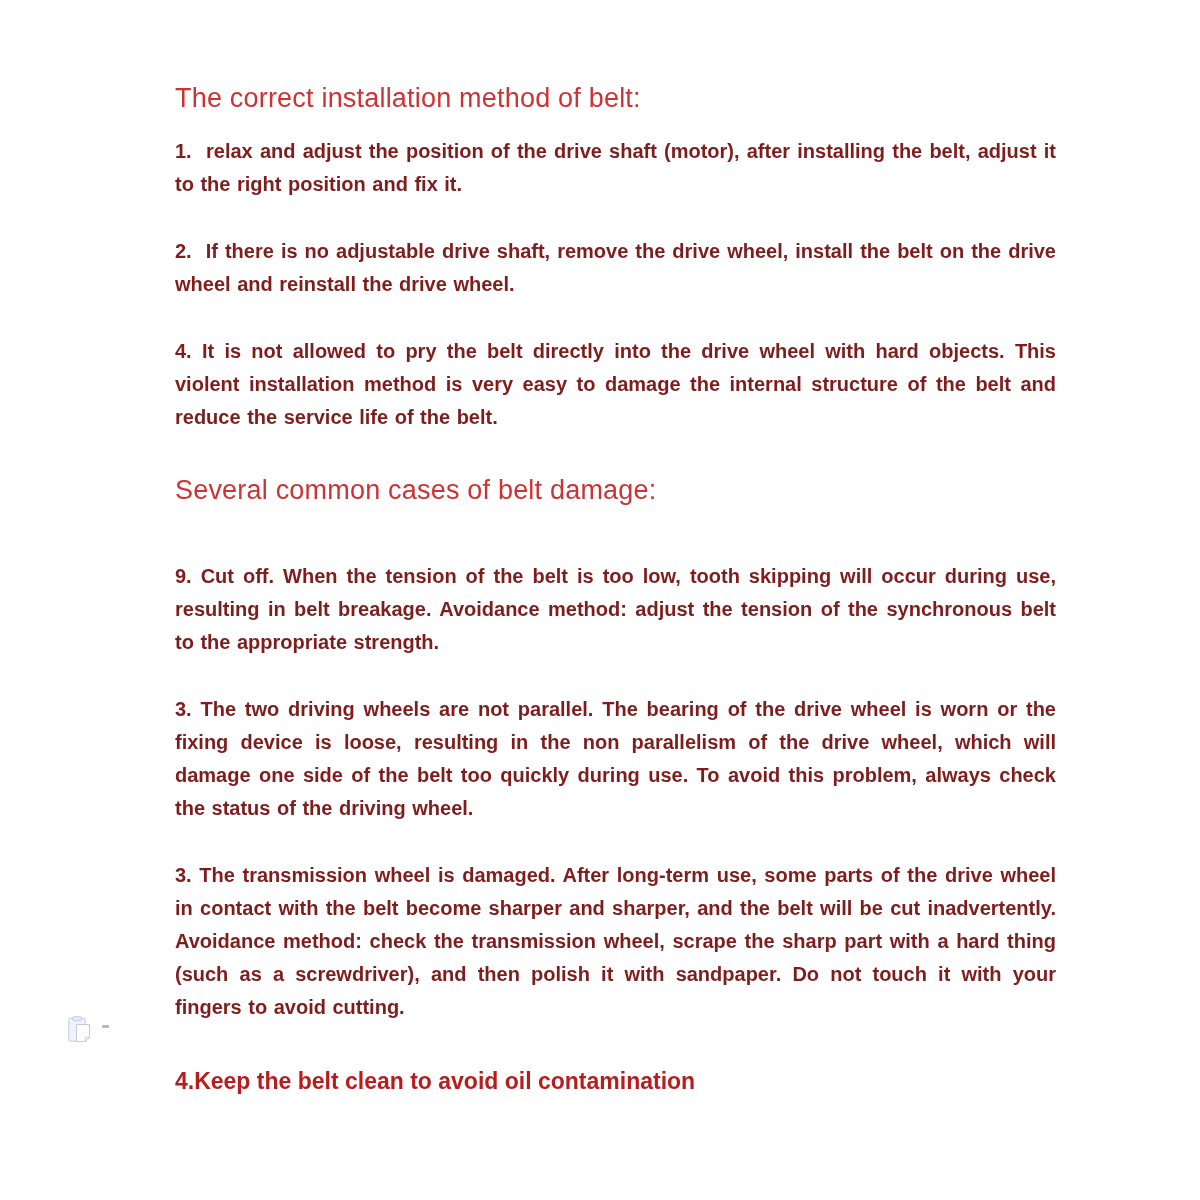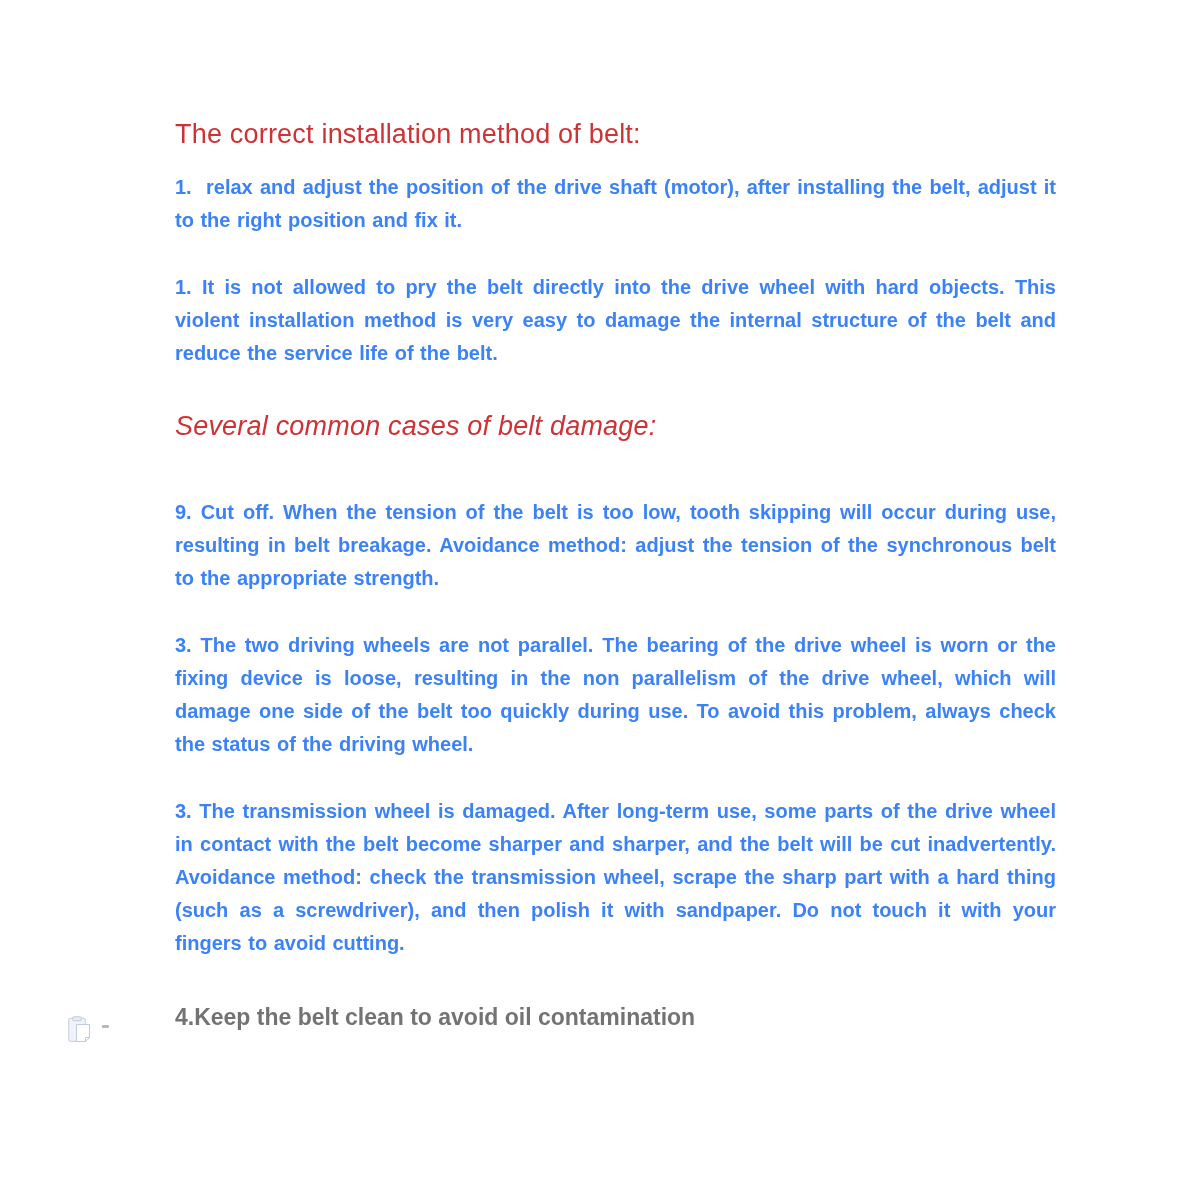--- a/index.html
+++ b/index.html
@@ -10,48 +10,46 @@
   body {
     width: 1200px;
     height: 1200px;
     position: relative;
     font-family: "Liberation Sans", sans-serif;
     color: #1b1b1b;
     overflow: hidden;
   }
   .page {
     padding: 83px 144px 0 175px;
-    margin-top: 36px;
   }
   h1.red-heading, h2.red-heading {
     color: #cd3235;
     font-size: 27px;
     font-weight: 400;
     line-height: 30px;
     letter-spacing: 0.2px;
     margin: 0 0 22px 0;
   }
   h2.red-heading {
     margin: 41px 0 55px 0;
-    font-style: italic;
   }
   p.body-para {
     font-size: 20px;
     font-weight: 700;
     line-height: 33px;
     text-align: justify;
     margin: 0 0 34px 0;
-    color: #3b82f6;
+    color: #7f1d1d;
     word-spacing: 1px;
   }
   p.footer-line {
     font-size: 23px;
     font-weight: 700;
     margin: 44px 0 0 0;
-    color: #737373;
+    color: #b91c1c;
   }
   .margin-widget {
     position: absolute;
     left: 68px;
     top: 1016px;
     display: flex;
     align-items: center;
     gap: 11px;
     opacity: 0.85;
   }
@@ -66,22 +64,23 @@
 </style>
 </head>
 <body>
 
 <div class="page">
 
   <h1 class="red-heading">The correct installation method of belt:</h1>
 
   <p class="body-para">1.&nbsp; relax and adjust the position of the drive shaft (motor), after installing the belt, adjust it to the right position and fix it.</p>
 
+  <p class="body-para">2.&nbsp; If there is no adjustable drive shaft, remove the drive wheel, install the belt on the drive wheel and reinstall the drive wheel.</p>
 
-  <p class="body-para">1. It is not allowed to pry the belt directly into the drive wheel with hard objects. This violent installation method is very easy to damage the internal structure of the belt and reduce the service life of the belt.</p>
+  <p class="body-para">4. It is not allowed to pry the belt directly into the drive wheel with hard objects. This violent installation method is very easy to damage the internal structure of the belt and reduce the service life of the belt.</p>
 
   <h2 class="red-heading">Several common cases of belt damage:</h2>
 
   <p class="body-para">9. Cut off. When the tension of the belt is too low, tooth skipping will occur during use, resulting in belt breakage. Avoidance method: adjust the tension of the synchronous belt to the appropriate strength.</p>
 
   <p class="body-para">3. The two driving wheels are not parallel. The bearing of the drive wheel is worn or the fixing device is loose, resulting in the non parallelism of the drive wheel, which will damage one side of the belt too quickly during use. To avoid this problem, always check the status of the driving wheel.</p>
 
   <p class="body-para">3. The transmission wheel is damaged. After long-term use, some parts of the drive wheel in contact with the belt become sharper and sharper, and the belt will be cut inadvertently. Avoidance method: check the transmission wheel, scrape the sharp part with a hard thing (such as a screwdriver), and then polish it with sandpaper. Do not touch it with your fingers to avoid cutting.</p>
 
   <p class="footer-line">4.Keep the belt clean to avoid oil contamination</p>

